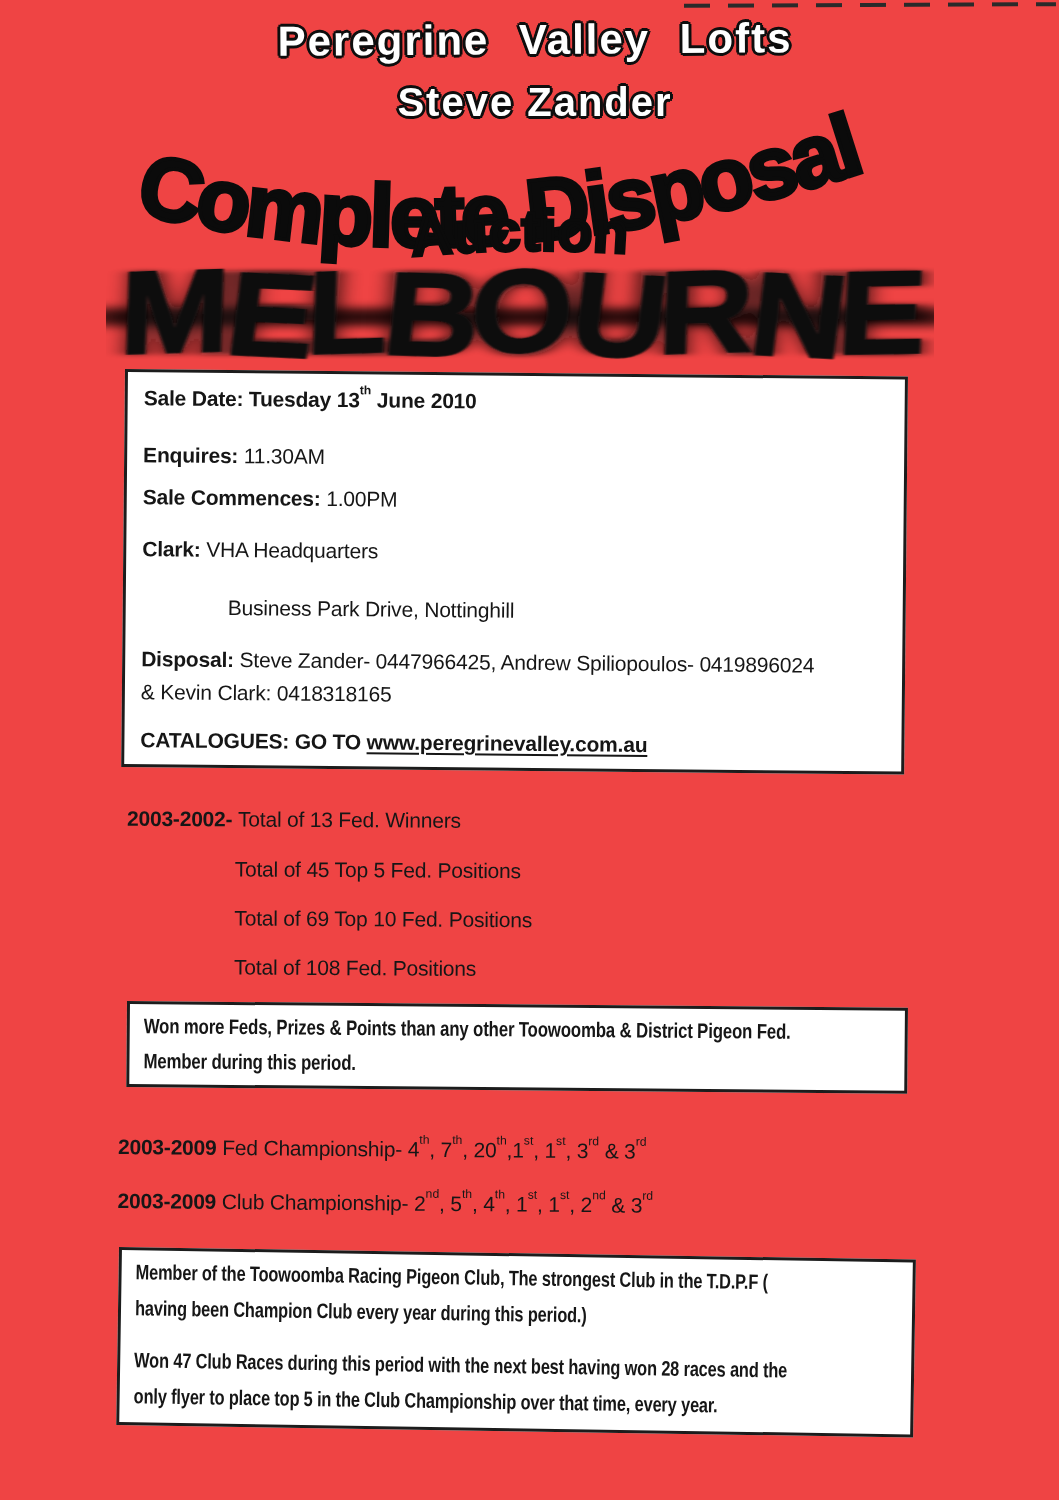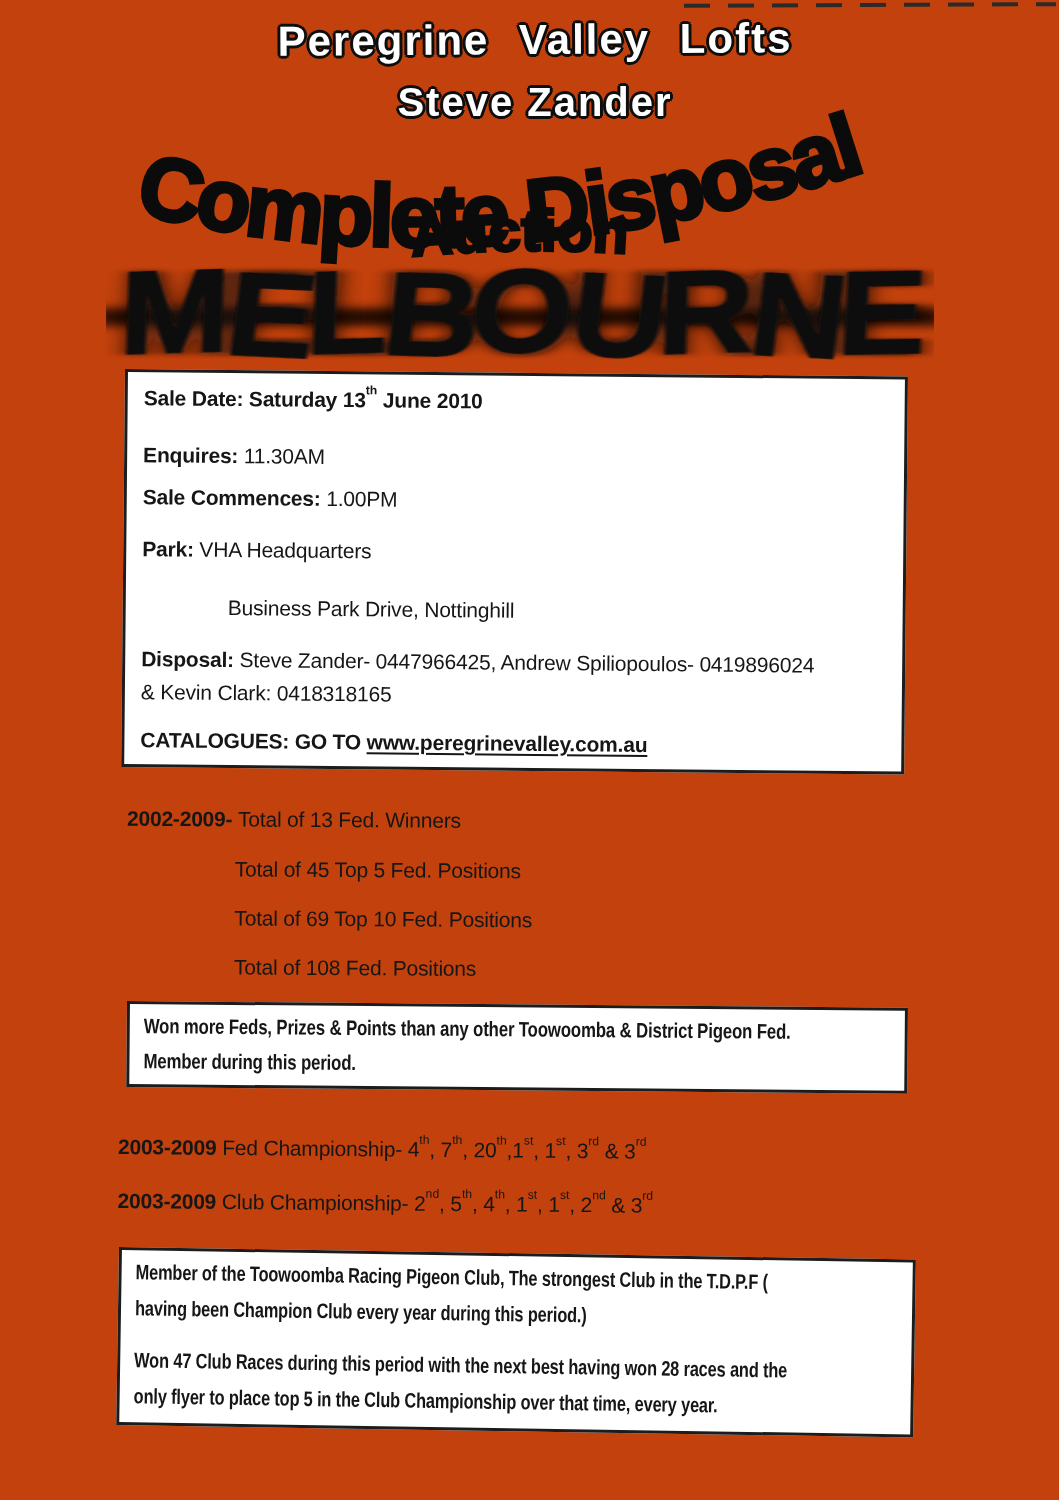--- a/index.html
+++ b/index.html
@@ -1,16 +1,16 @@
 <!DOCTYPE html>
 <html><head>
 <meta charset="utf-8">
 <style>
   html,body{margin:0;padding:0;background:#ffffff;}
-  .page{position:relative;width:1059px;height:1500px;background:#c2410c;overflow:hidden;
+  .page{position:relative;width:1059px;height:1500px;background:#ef4444;overflow:hidden;
         font-family:"Liberation Sans",sans-serif;color:#161616;}
   .abs{position:absolute;}
 
   
   .dashes{position:absolute;left:684px;top:3px;width:372px;height:4px;
           background:repeating-linear-gradient(90deg,#2a2a2a 0 26px,transparent 26px 44px);
           transform:rotate(-.25deg);}
 
   
   .outline{position:absolute;text-align:center;color:#fff;font-weight:700;letter-spacing:2px;
@@ -74,34 +74,34 @@
       <filter id="softTxt" x="-5%" y="-10%" width="110%" height="120%">
           <feGaussianBlur stdDeviation="1.4 0.5"></feGaussianBlur>
         </filter>
     </defs>
     <rect x="-18" y="58" width="864" height="18" fill="#000" opacity=".8" filter="url(#hblurBand)"></rect>
     <text class="melb" x="12" y="104" textLength="800" lengthAdjust="spacingAndGlyphs" transform="translate(8,0) skewX(-4)" filter="url(#hblurTxt)" opacity=".85">MELBOURNE</text>
     <text class="melb" x="12" y="104" textLength="800" lengthAdjust="spacingAndGlyphs" rotate="-2 3 -2 2 -3 3 -2 3 -1" transform="translate(8,0) skewX(-4)" filter="url(#softTxt)">MELBOURNE</text>
   </svg>
 
   <div class="box sale-box">
-    <div class="line" style="left:16px;top:14px;"><span class="b">Sale Date: </span><span class="b">Saturday 13</span><sup class="b">th</sup><span class="b"> June 2010</span></div>
+    <div class="line" style="left:16px;top:14px;"><span class="b">Sale Date: </span><span class="b">Tuesday 13</span><sup class="b">th</sup><span class="b"> June 2010</span></div>
     <div class="line" style="left:16px;top:71px;"><span class="b">Enquires: </span><span>11.30AM</span></div>
     <div class="line" style="left:16px;top:113px;"><span class="b">Sale Commences:  </span><span>1.00PM</span></div>
-    <div class="line" style="left:16px;top:165px;"><span class="b">Park: </span><span>VHA Headquarters</span></div>
+    <div class="line" style="left:16px;top:165px;"><span class="b">Clark: </span><span>VHA Headquarters</span></div>
     <div class="line" style="left:102px;top:223px;"><span>Business Park Drive, Nottinghill</span></div>
     <div class="line" style="left:16px;top:275px;"><span class="b">Disposal: </span><span>Steve Zander- 0447966425, Andrew Spiliopoulos- 0419896024</span></div>
     <div class="line" style="left:16px;top:308px;"><span>&amp; Kevin Clark: 0418318165</span></div>
     <div class="line" style="left:16px;top:356px;">
       <span class="b">CATALOGUES: GO TO </span><span class="b u">www.peregrinevalley.com.au</span>
     </div>
   </div>
 
   <div class="perf">
-    <div class="line" style="left:132px;top:806px;"><span class="b">2002-2009- </span><span>Total of 13 Fed. Winners</span></div>
+    <div class="line" style="left:132px;top:806px;"><span class="b">2003-2002- </span><span>Total of 13 Fed. Winners</span></div>
     <div class="line" style="left:240px;top:856px;"><span>Total of 45 Top 5 Fed. Positions</span></div>
     <div class="line" style="left:240px;top:905px;"><span>Total of 69 Top 10 Fed. Positions</span></div>
     <div class="line" style="left:240px;top:954px;"><span>Total of 108 Fed. Positions</span></div>
   </div>
 
   <div class="box won-box">
     <div class="line sq80" style="left:14px;top:10px;"><span class="b">Won more Feds, Prizes &amp; Points than any other Toowoomba &amp; District Pigeon Fed.</span></div>
     <div class="line sq80" style="left:14px;top:45px;"><span class="b">Member during this period.</span></div>
   </div>
 

